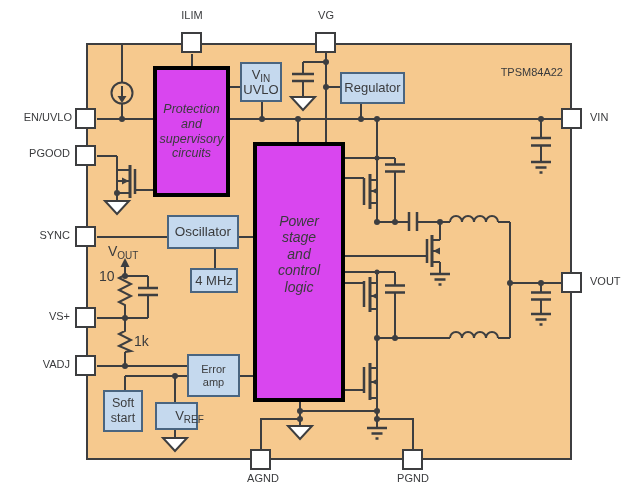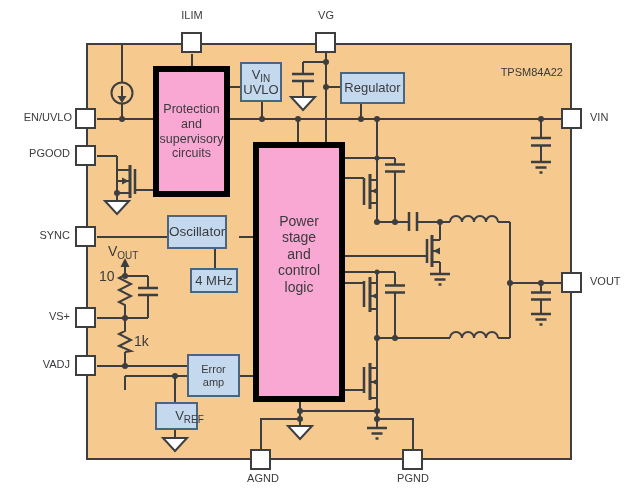--- a/index.html
+++ b/index.html
@@ -3,21 +3,21 @@
 <meta charset="utf-8">
 <style>
   html,body{margin:0;padding:0;background:#ffffff;}
   #canvas{position:relative;width:640px;height:503px;background:#ffffff;overflow:hidden;
           font-family:"Liberation Sans", sans-serif;color:#3a3b3d;}
   #module{position:absolute;left:86px;top:43px;width:486px;height:417px;box-sizing:border-box;
           background:#f6c98e;border:2.5px solid #3d3e40;}
   #wires{position:absolute;left:0;top:0;width:640px;height:503px;}
   .block{position:absolute;box-sizing:border-box;display:flex;flex-direction:column;
          align-items:center;justify-content:center;text-align:center;line-height:1.18;z-index:3;}
-  .green{background:#f9a8d4;border:6px solid #000000;}
+  .green{background:#d946ef;border:4px solid #000000;font-style:italic;}
   .blue{background:#c5d9ee;border:2px solid #4a6580;}
   .pin{position:absolute;width:21px;height:21px;box-sizing:border-box;background:#ffffff;
        border:2px solid #3d3e40;z-index:4;}
   .lbl{position:absolute;font-size:11px;white-space:nowrap;z-index:5;}
   .cx{transform:translateX(-50%);}
   .rt{text-align:right;}
   sub.sb{font-size:10px;vertical-align:-3px;line-height:0;margin-top:8px;}
   .netlbl{position:absolute;font-size:14px;white-space:nowrap;z-index:5;}
 </style>
 </head>
@@ -160,41 +160,45 @@
 
   <div class="block blue" style="left:240px;top:62px;width:42px;height:40px;font-size:13px;">
     <div><span>V</span><sub class="sb">IN</sub></div>
     <div>UVLO</div>
   </div>
 
   <div class="block blue" style="left:340px;top:72px;width:65px;height:32px;font-size:13px;">
     <div>Regulator</div>
   </div>
 
-  <div class="block blue" style="left:167px;top:215px;width:60px;height:34px;font-size:13.5px;">
+  <div class="block blue" style="left:167px;top:215px;width:72px;height:34px;font-size:13.5px;">
     <div>Oscillator</div>
   </div>
 
   <div class="block blue" style="left:190px;top:268px;width:48px;height:25px;font-size:13px;">
     <div>4 MHz</div>
   </div>
 
   <div class="block green" style="left:253px;top:142px;width:92px;height:260px;font-size:14px;padding-bottom:36px;">
     <div>Power</div>
     <div>stage</div>
     <div>and</div>
     <div>control</div>
     <div>logic</div>
   </div>
 
   <div class="block blue" style="left:187px;top:354px;width:53px;height:43px;font-size:11px;">
     <div>Error</div>
     <div>amp</div>
   </div>
 
+  <div class="block blue" style="left:103px;top:390px;width:40px;height:42px;font-size:12.5px;">
+    <div>Soft</div>
+    <div>start</div>
+  </div>
 
   <div class="block blue" style="left:155px;top:402px;width:43px;height:28px;font-size:13px;padding-left:26px;">
     <div><span>V</span><sub class="sb">REF</sub></div>
   </div>
 
   <div class="pin" style="left:181px;top:32px;"></div>
   <div class="pin" style="left:315px;top:32px;"></div>
   <div class="pin" style="left:75px;top:108px;"></div>
   <div class="pin" style="left:75px;top:145px;"></div>
   <div class="pin" style="left:75px;top:226px;"></div>

